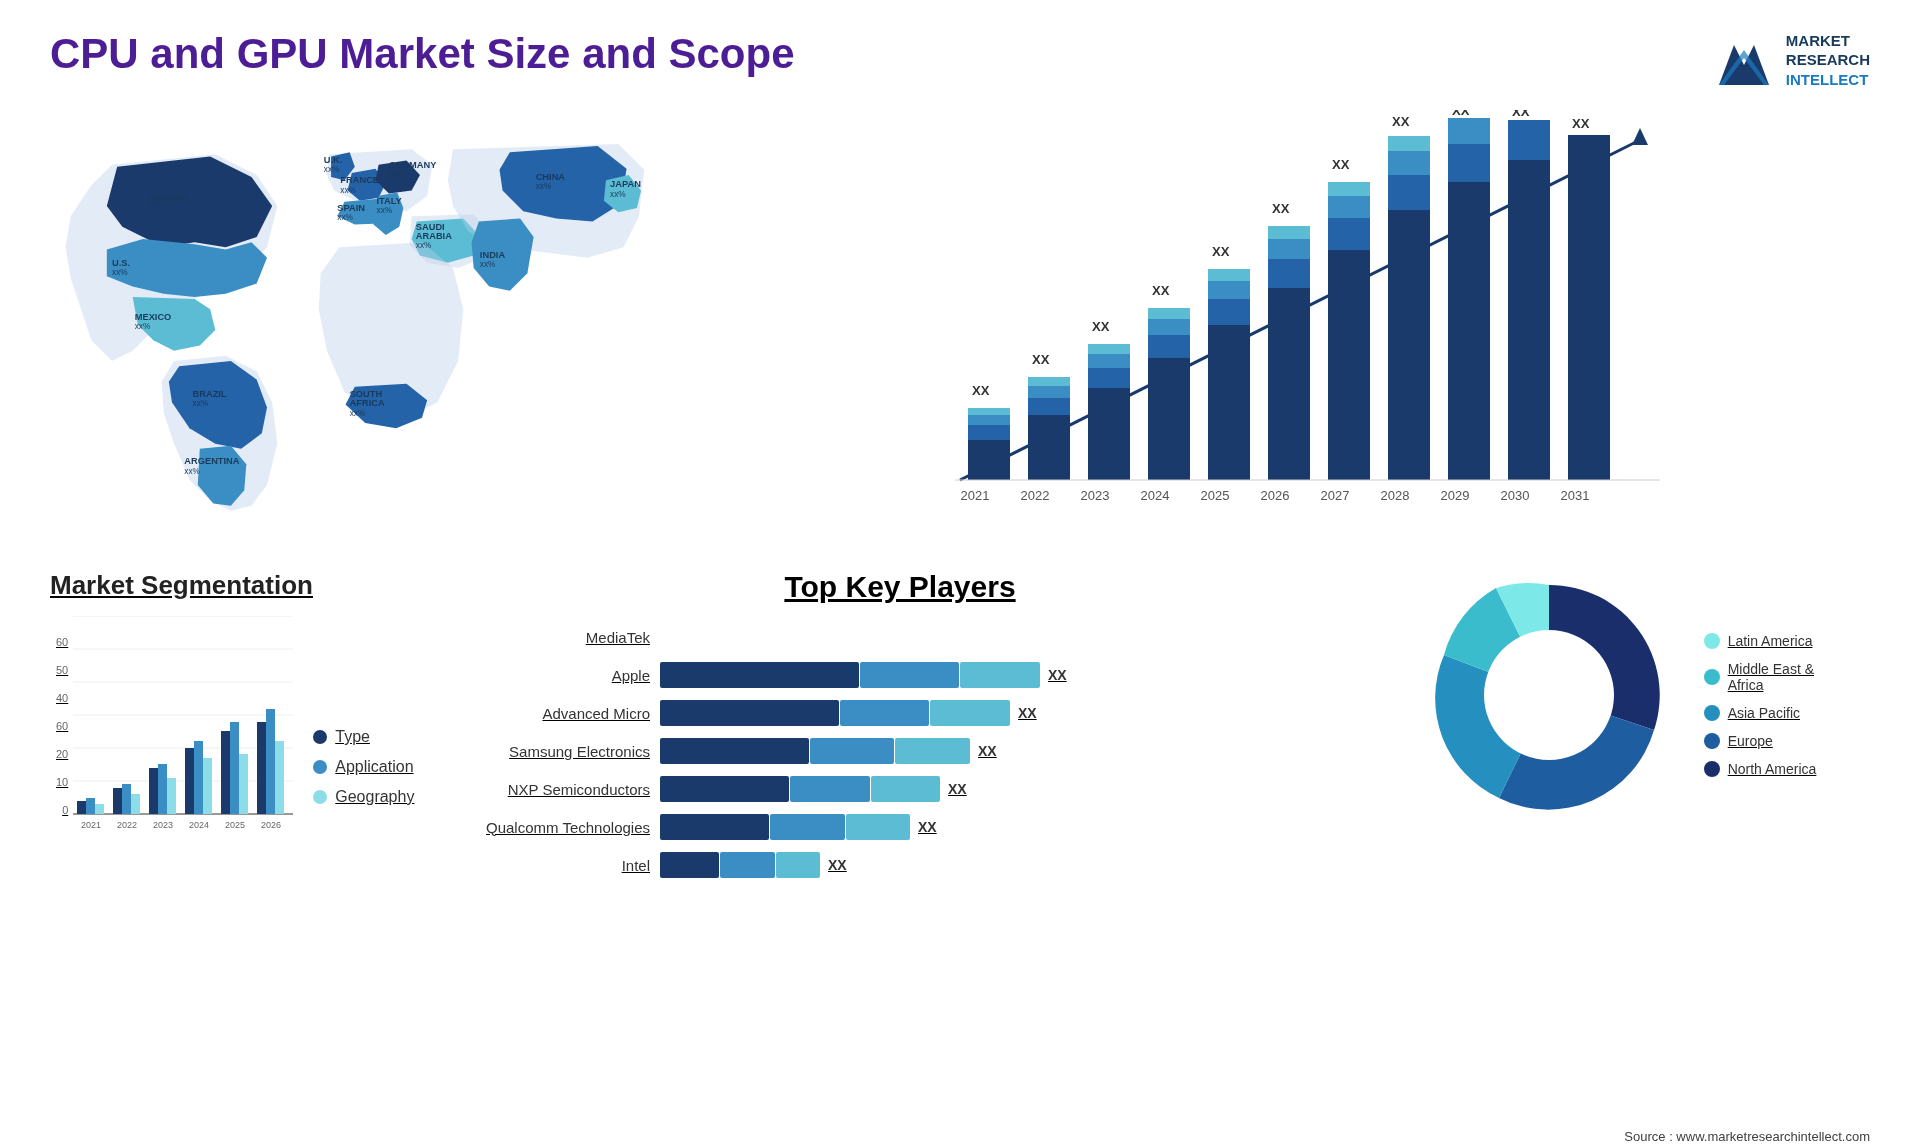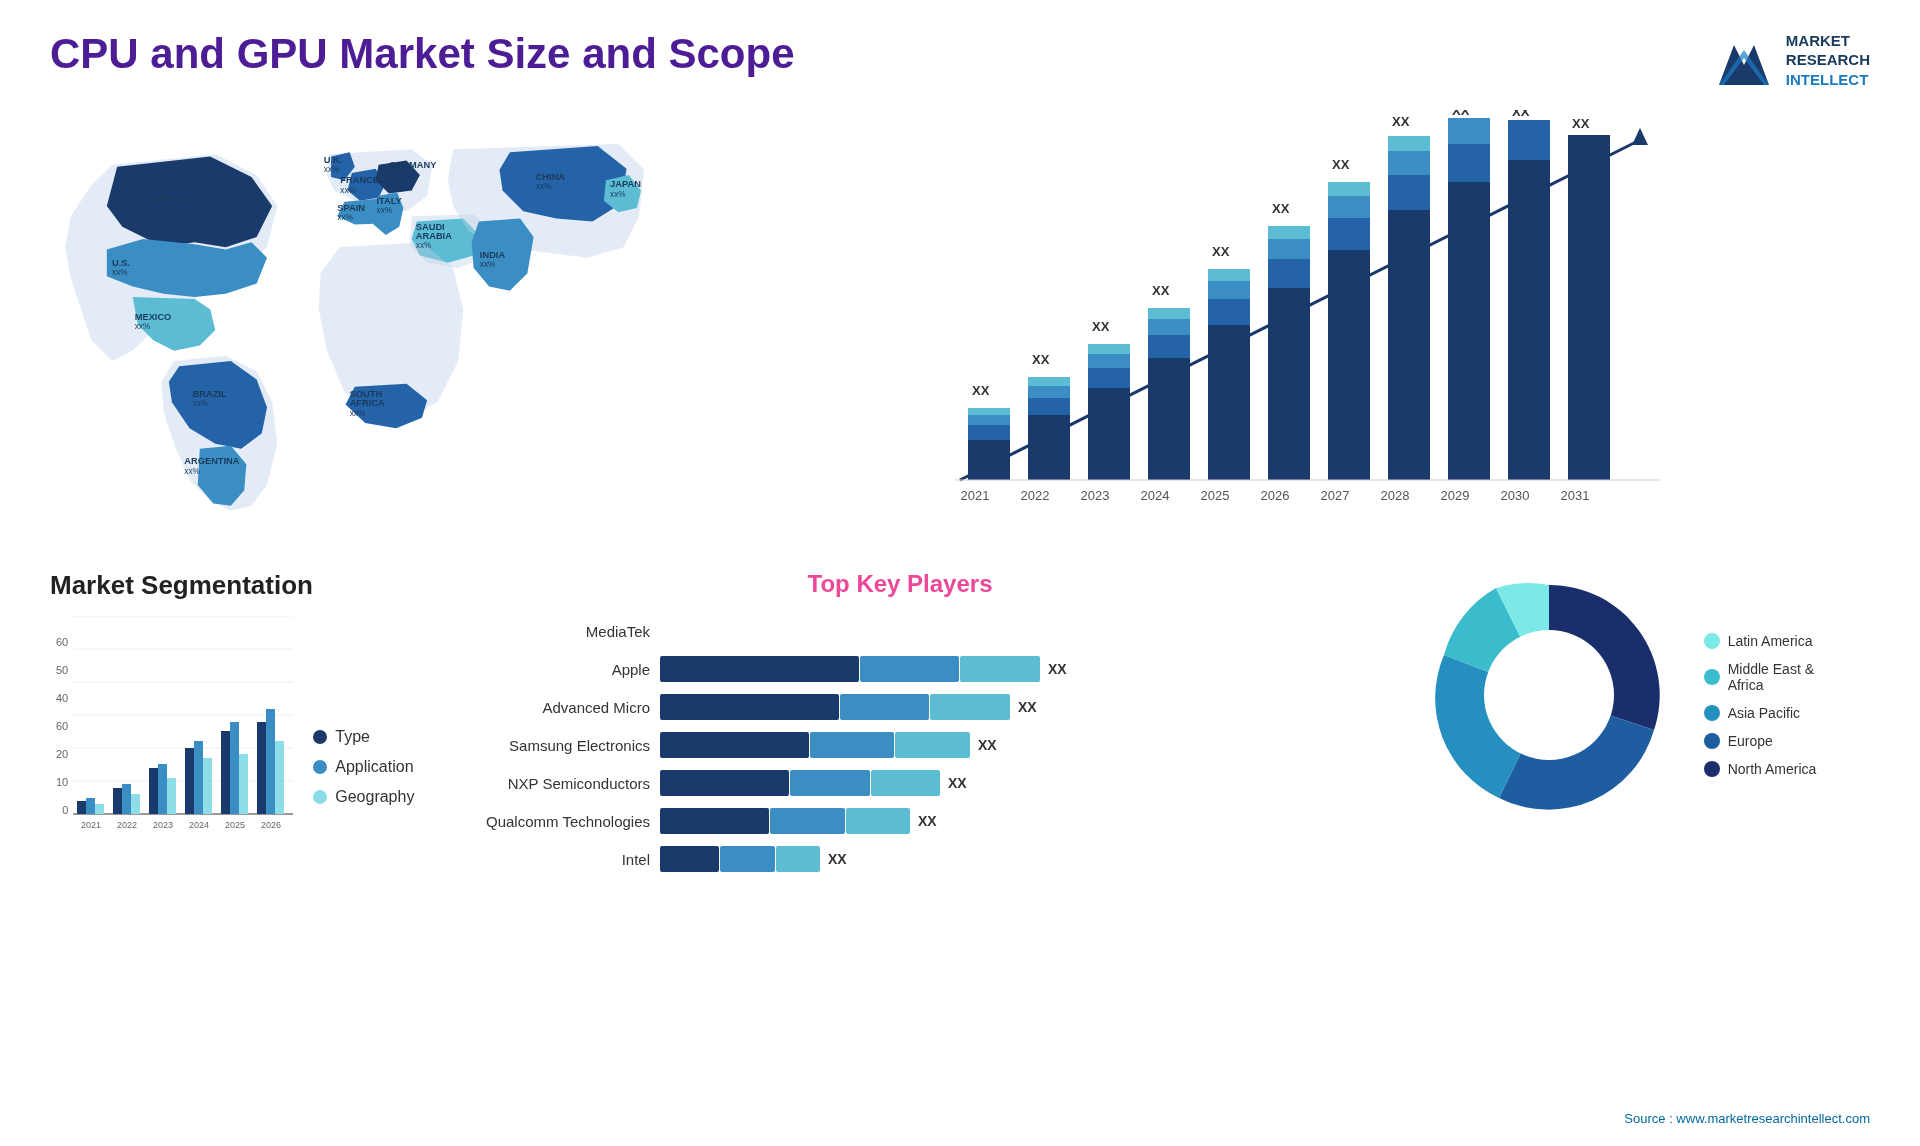--- a/index.html
+++ b/index.html
@@ -73,20 +73,21 @@
     }
 
     
     .bottom-content {
       grid-column: 1 / 3;
       grid-row: 2;
       display: grid;
       grid-template-columns: 380px 1fr 500px;
       gap: 20px;
       padding-top: 10px;
+      text-decoration: underline;
     }
 
     
     .segmentation-section {
       position: relative;
     }
     .section-title {
       font-size: 26px;
       font-weight: 700;
       color: #222;
@@ -123,23 +124,23 @@
       width: 14px;
       height: 14px;
       border-radius: 50%;
     }
 
     
     .players-section {
       position: relative;
     }
     .players-title {
-      font-size: 24px;
+      font-size: 30px;
       font-weight: 700;
-      color: #ec4899;
+      color: #000000;
       margin-bottom: 20px;
       text-align: center;
     }
     .player-row {
       display: flex;
       align-items: center;
       margin-bottom: 12px;
       gap: 10px;
     }
     .player-name {
@@ -198,24 +199,24 @@
     }
     .reg-legend-dot {
       width: 16px;
       height: 16px;
       border-radius: 50%;
     }
 
     
     .source-text {
       position: absolute;
-      bottom: 20px;
+      bottom: 2px;
       right: 50px;
       font-size: 13px;
-      color: #0369a1;
+      color: #404040;
       margin-left: 23px;
     }
 
     
     .seg-y-axis {
       display: flex;
       flex-direction: column-reverse;
       justify-content: space-between;
       height: 200px;
       padding-right: 5px;

